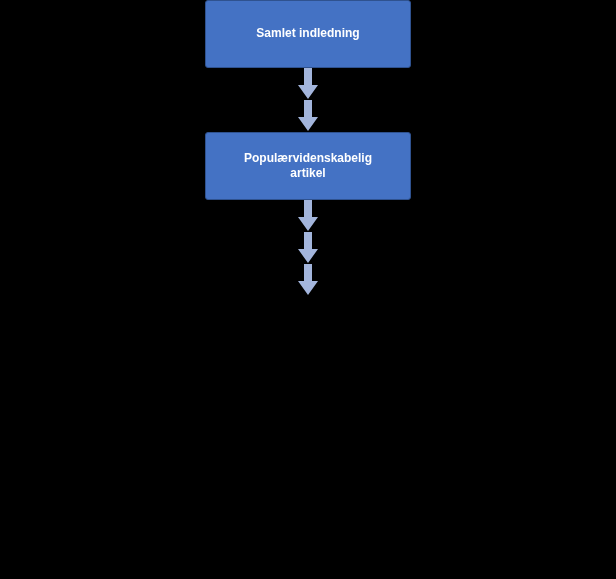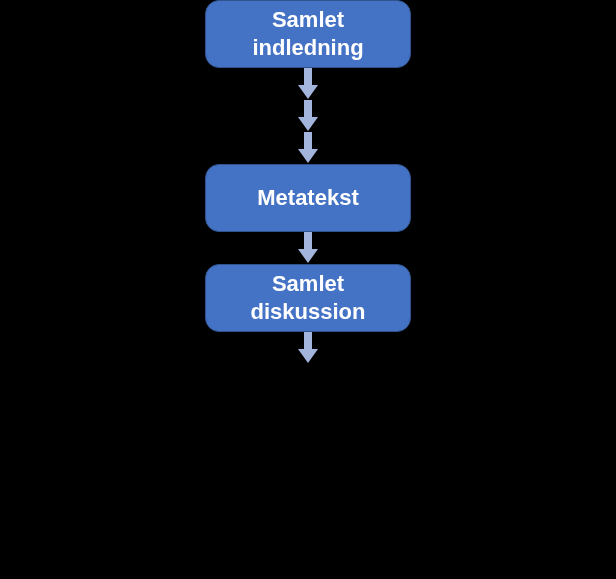--- a/index.html
+++ b/index.html
@@ -21,23 +21,23 @@
     flex-direction: column;
     align-items: center;
     justify-content: flex-start;
   }
   .node {
     box-sizing: border-box;
     width: 206px;
     min-height: 68px;
     background: #4472C4;
     border: 1.5px solid #2F528F;
-    border-radius: 14px;
+    border-radius: 3px;
     color: #FFFFFF;
-    font-size: 22px;
+    font-size: 12px;
     font-weight: bold;
     line-height: 1.28;
     text-align: center;
     display: flex;
     align-items: center;
     justify-content: center;
     padding: 4px 8px;
   }
   .node-text {
     display: block;
@@ -69,40 +69,38 @@
     </svg>
   </div>
 
 
   <div class="connector">
     <svg class="arrow-svg" width="22" height="32" viewBox="0 0 22 32" aria-hidden="true">
       <polygon points="7,0 15,0 15,17 21,17 11,31 1,17 7,17" fill="#A3B5DC"></polygon>
     </svg>
   </div>
 
-
-  <div class="connector">
-    <svg class="arrow-svg" width="22" height="32" viewBox="0 0 22 32" aria-hidden="true">
-      <polygon points="7,0 15,0 15,17 21,17 11,31 1,17 7,17" fill="#A3B5DC"></polygon>
-    </svg>
-  </div>
-
   <div class="node">
-    <span class="node-text">Metatekst</span>
+    <span class="node-text">Populærvidenskabelig
+artikel</span>
   </div>
 
   <div class="connector">
     <svg class="arrow-svg" width="22" height="32" viewBox="0 0 22 32" aria-hidden="true">
       <polygon points="7,0 15,0 15,17 21,17 11,31 1,17 7,17" fill="#A3B5DC"></polygon>
     </svg>
   </div>
 
-  <div class="node">
-    <span class="node-text">Samlet diskussion</span>
+
+  <div class="connector">
+    <svg class="arrow-svg" width="22" height="32" viewBox="0 0 22 32" aria-hidden="true">
+      <polygon points="7,0 15,0 15,17 21,17 11,31 1,17 7,17" fill="#A3B5DC"></polygon>
+    </svg>
   </div>
+
 
   <div class="connector">
     <svg class="arrow-svg" width="22" height="32" viewBox="0 0 22 32" aria-hidden="true">
       <polygon points="7,0 15,0 15,17 21,17 11,31 1,17 7,17" fill="#A3B5DC"></polygon>
     </svg>
   </div>
 
 
 </div>
 

